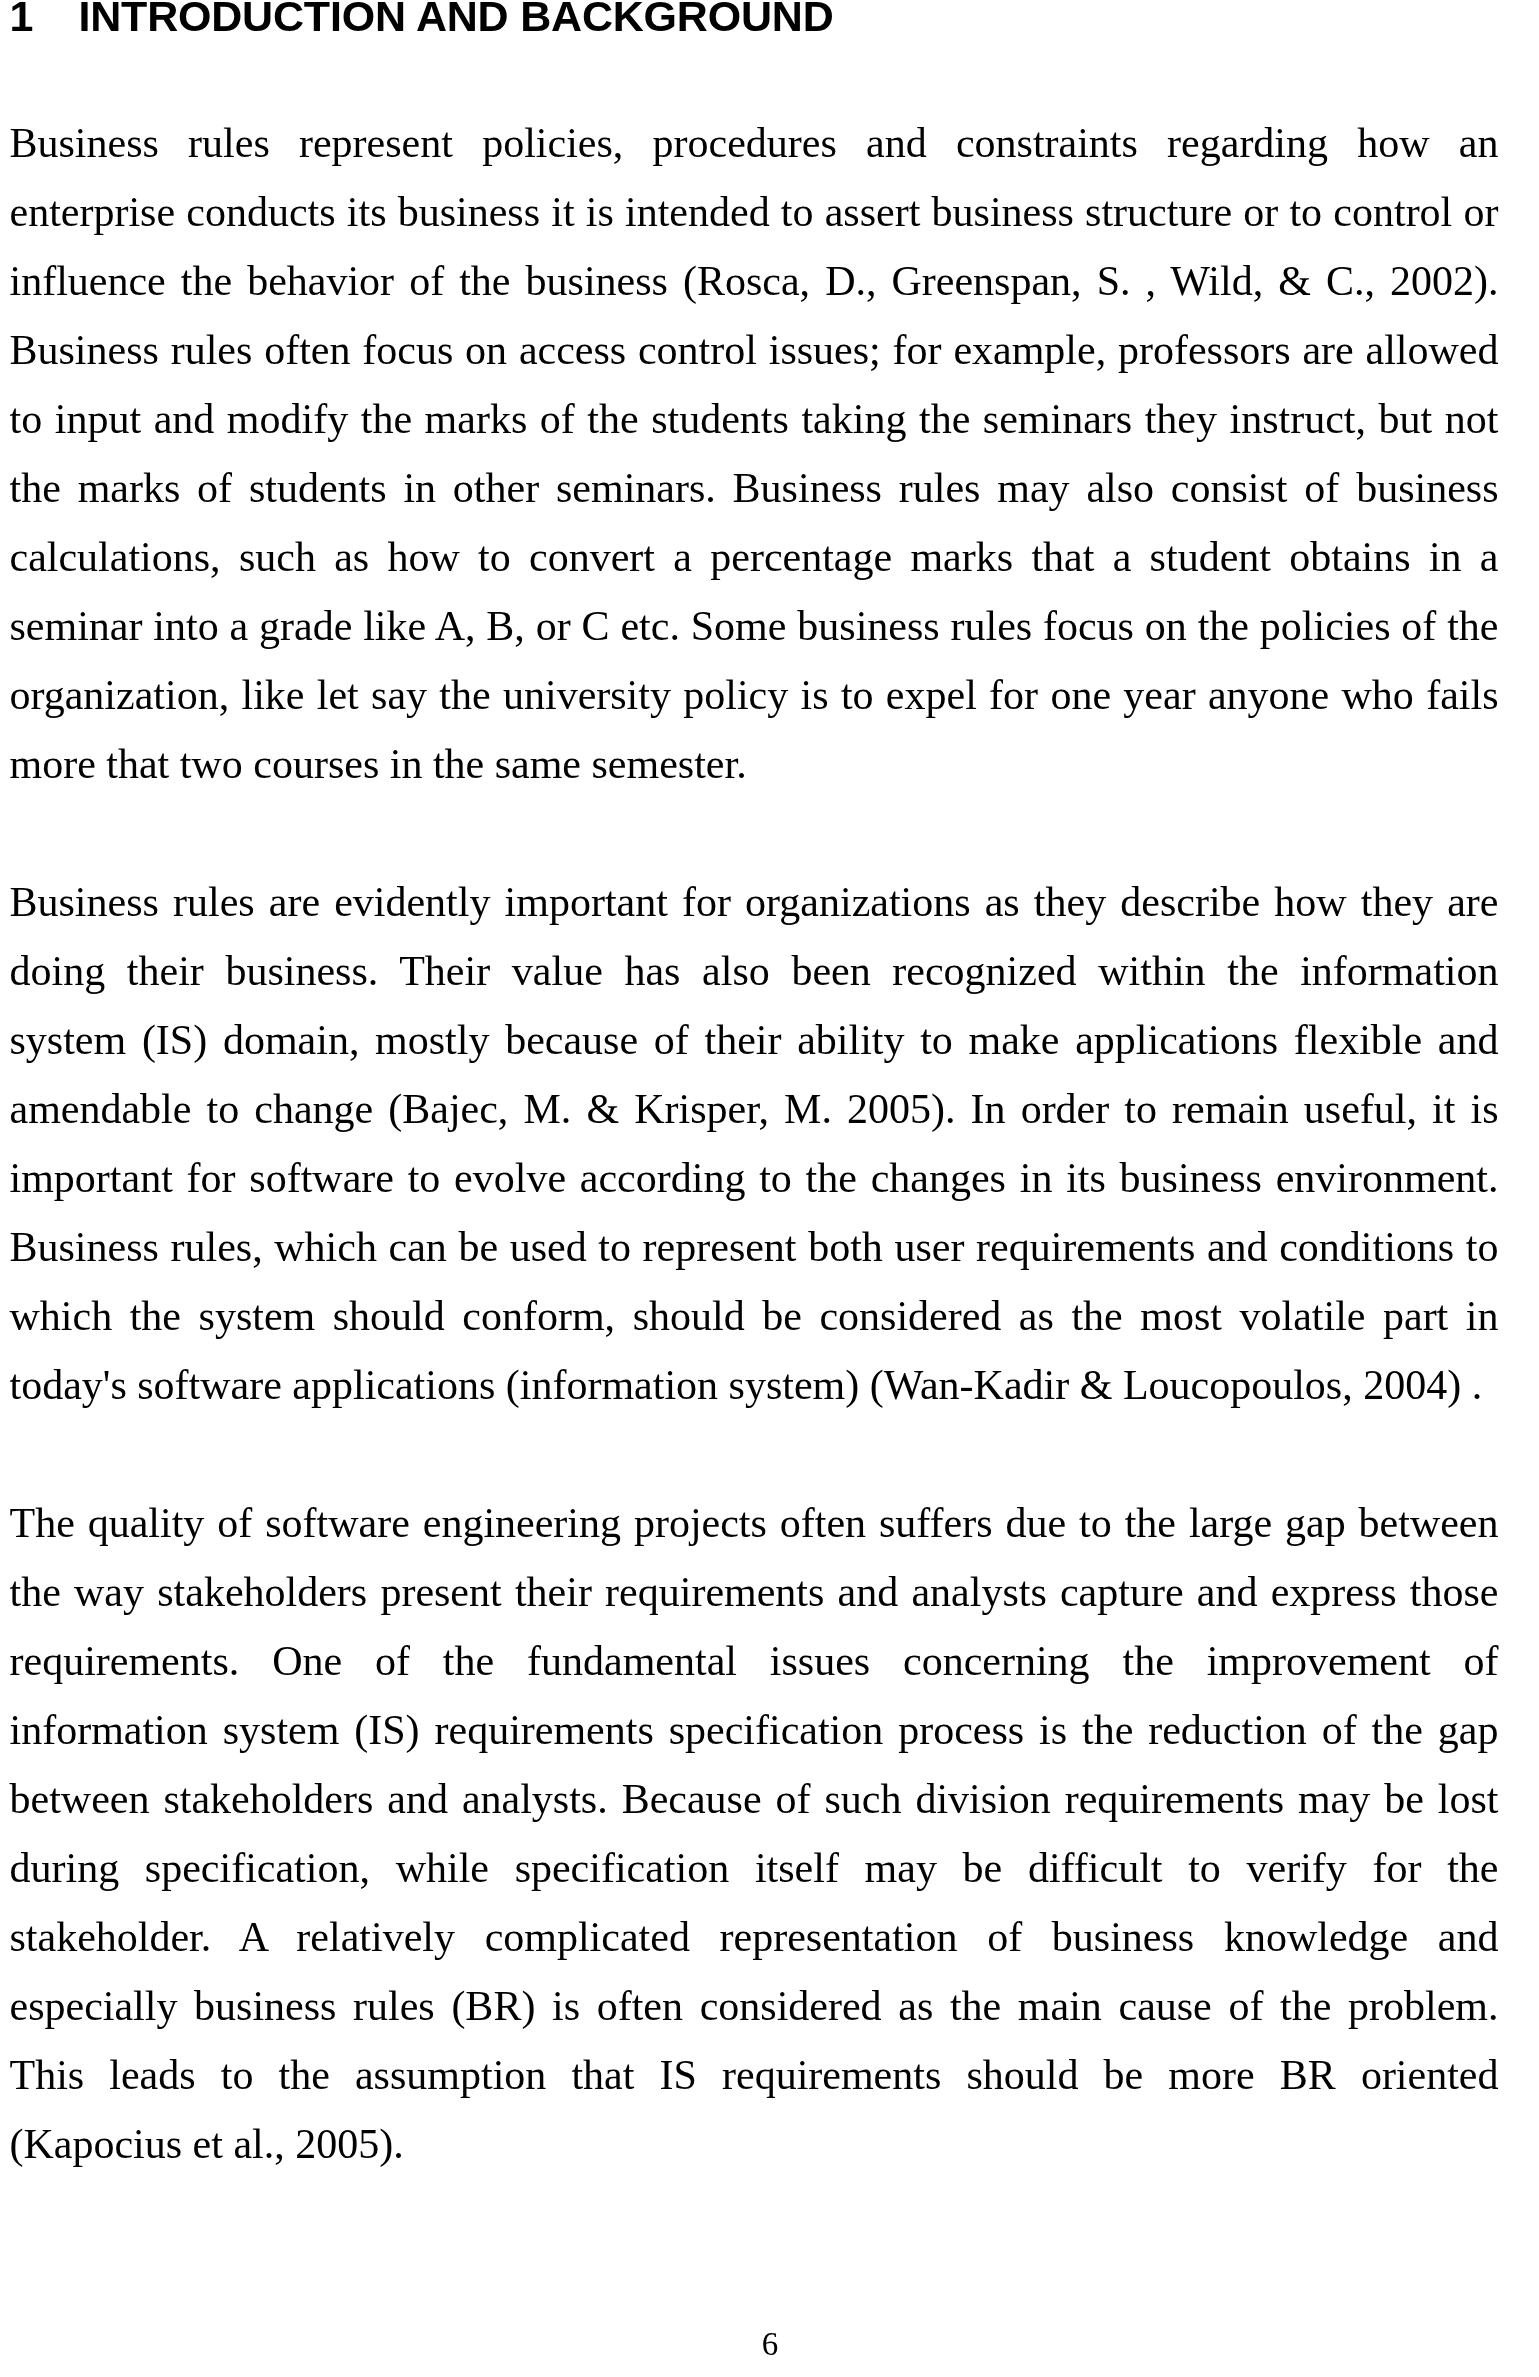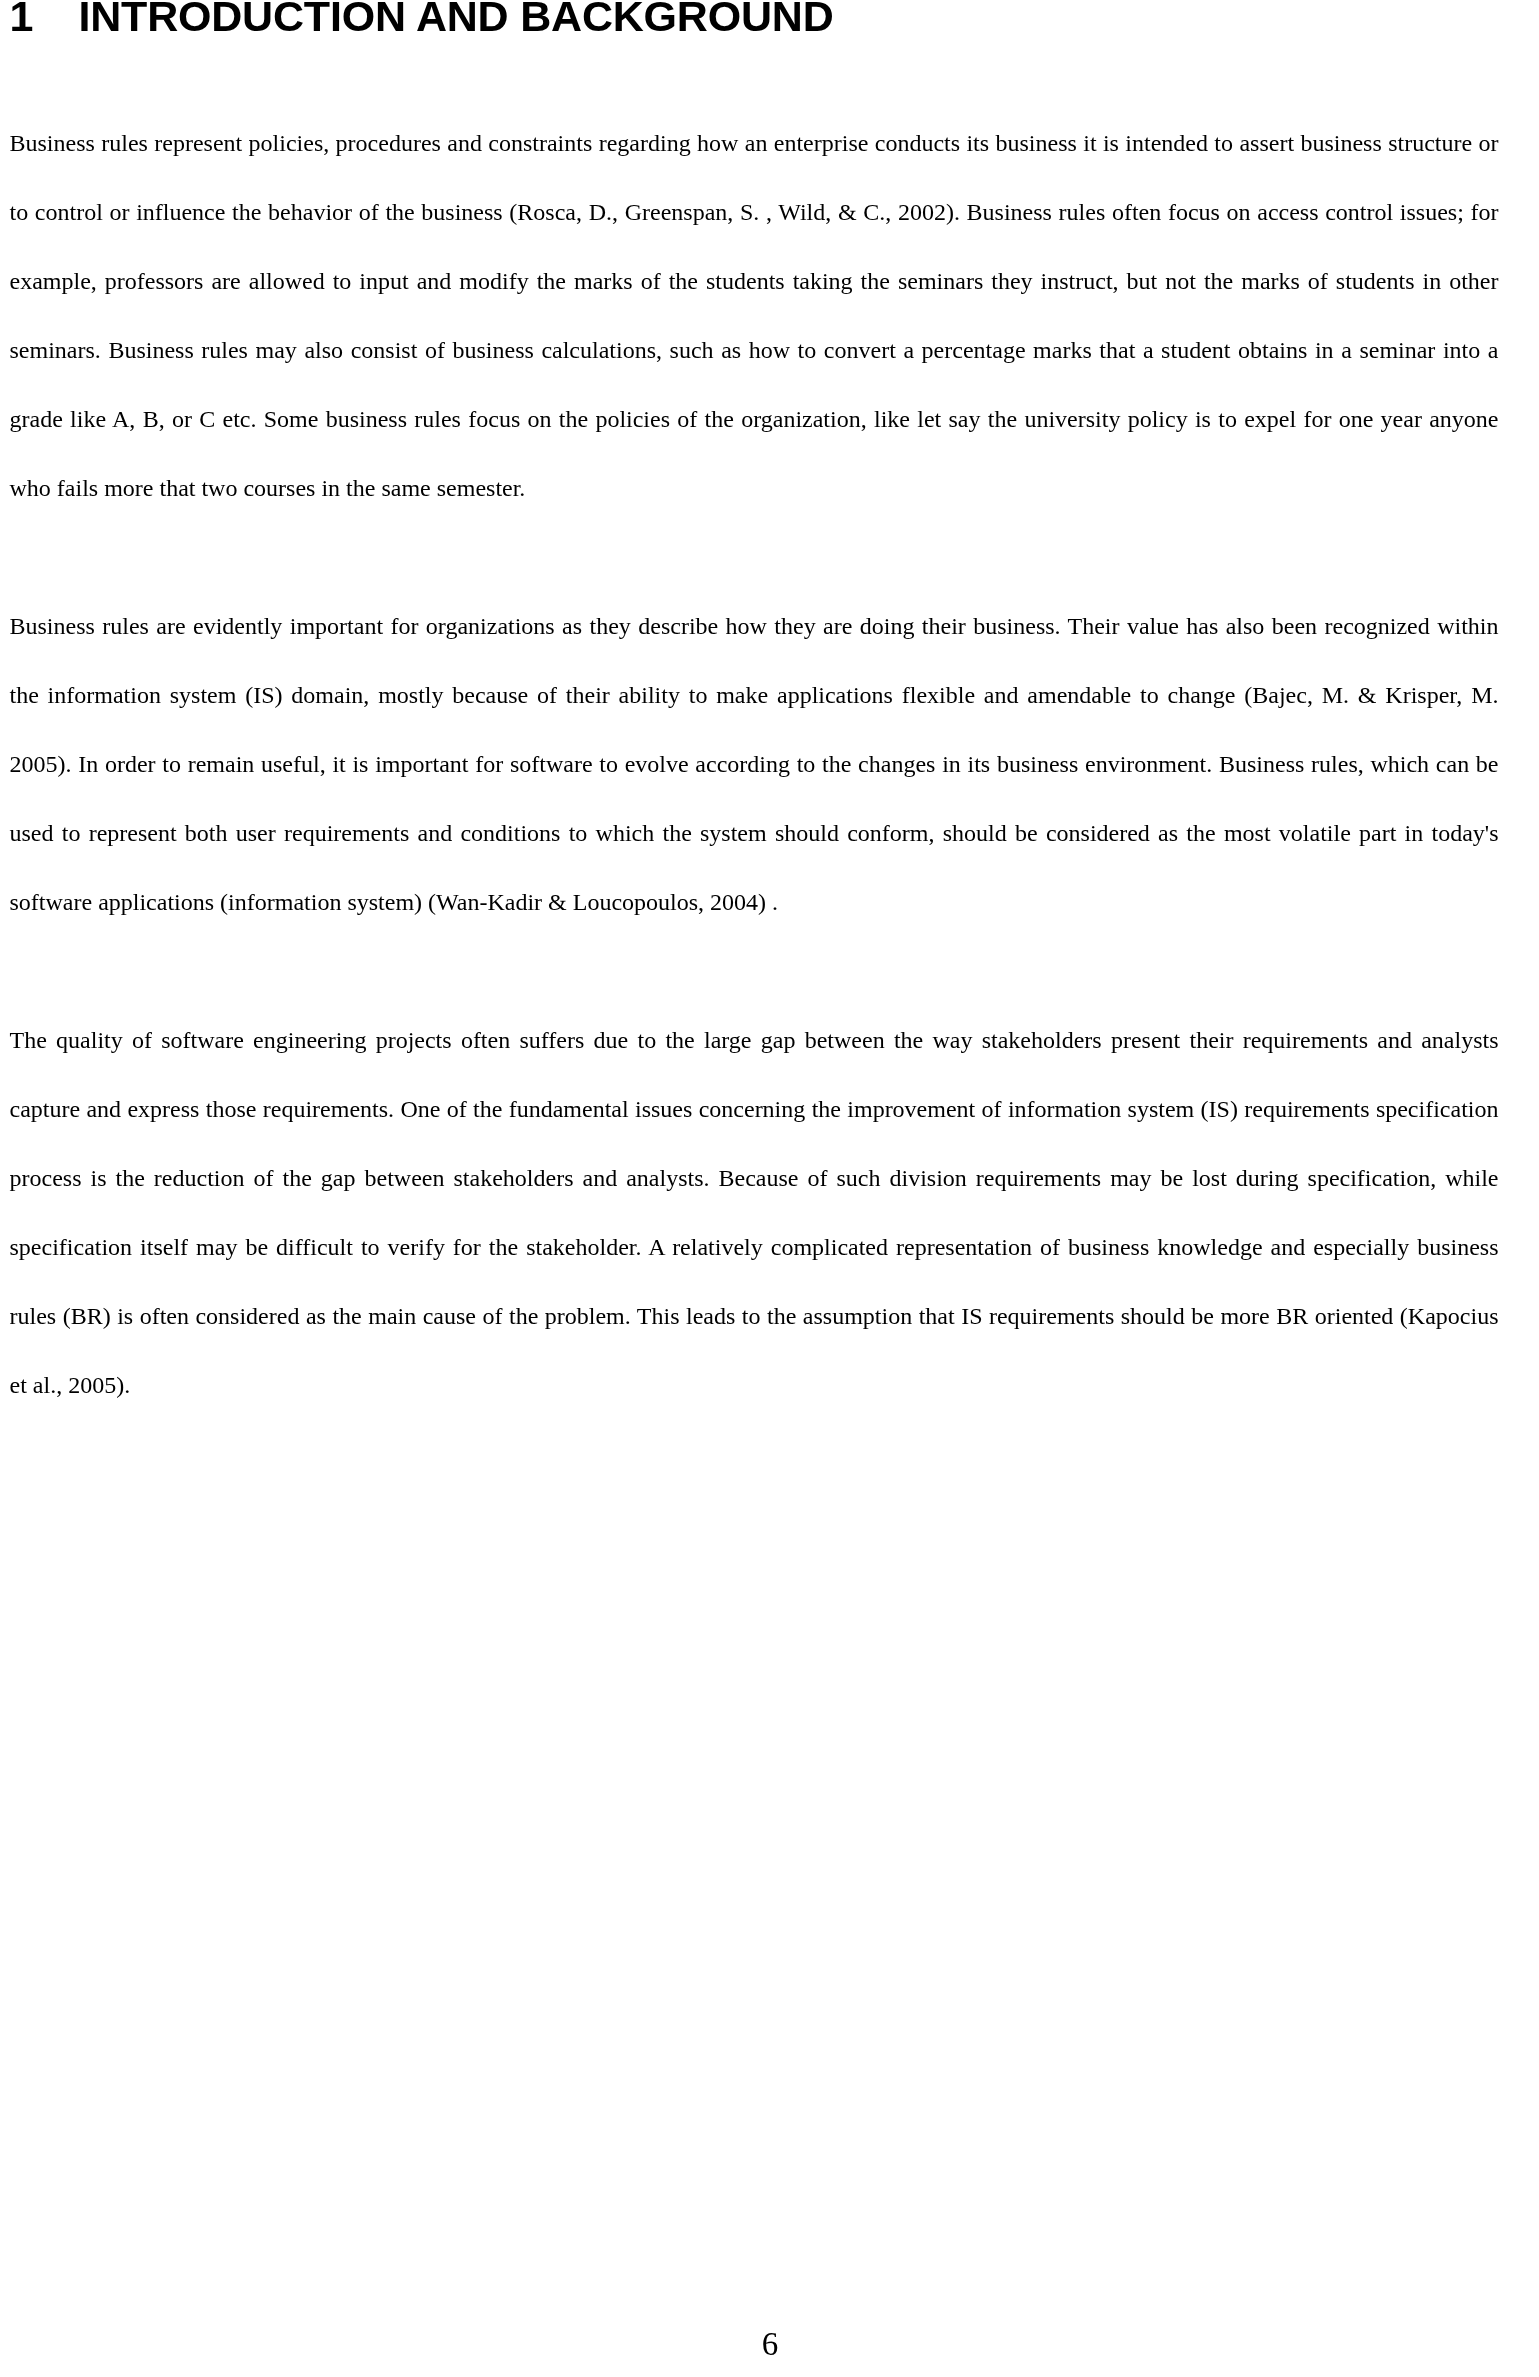--- a/index.html
+++ b/index.html
@@ -55,21 +55,21 @@
     display: inline;
   }
 
   
   .body-block {
     margin-top: 65px;
   }
 
   p.body-par {
     font-family: "Liberation Serif", "DejaVu Serif", serif;
-    font-size: 24px;
+    font-size: 42px;
     line-height: 69px;
     text-align: justify;
     text-justify: inter-word;
     margin: 0 0 69px 0;
     padding: 0;
     color: #000000;
     hyphens: none;
     word-spacing: 0px;
   }
   p.body-par:last-child {

